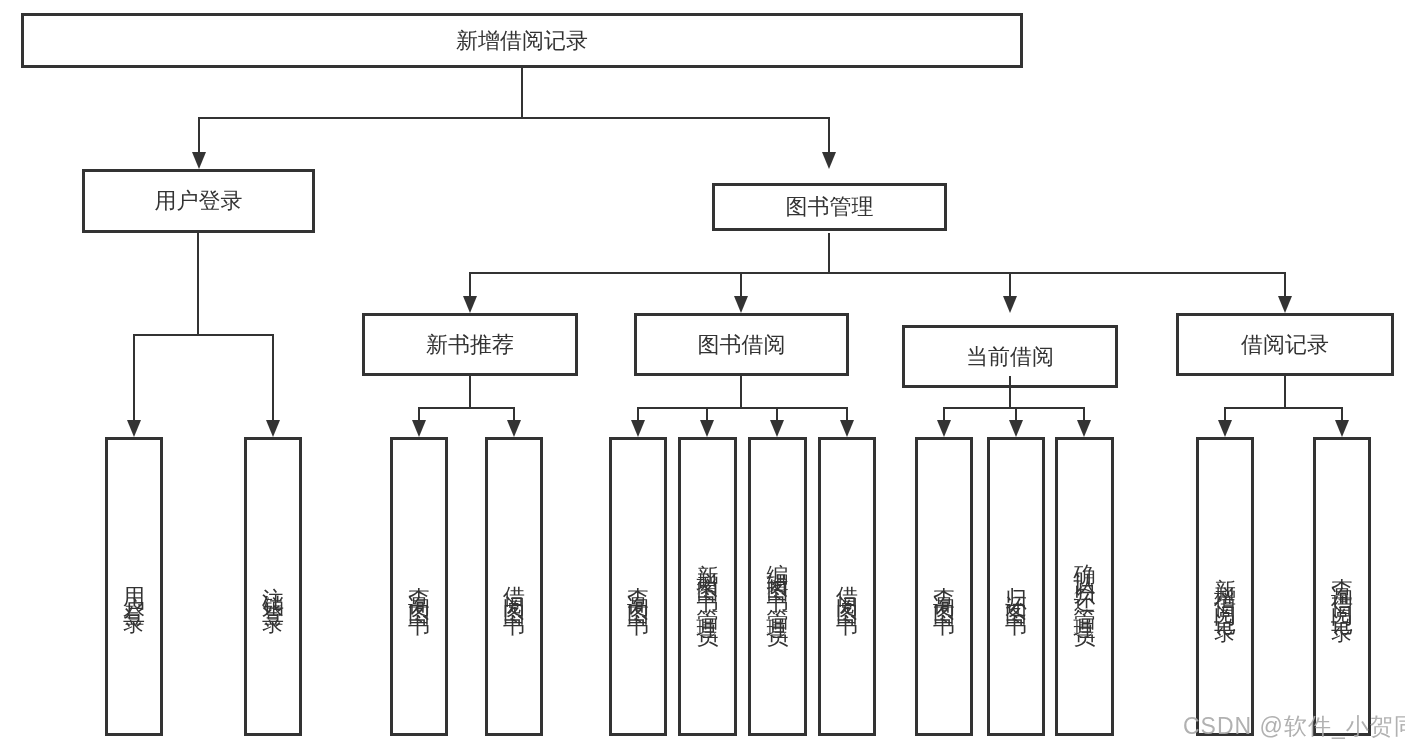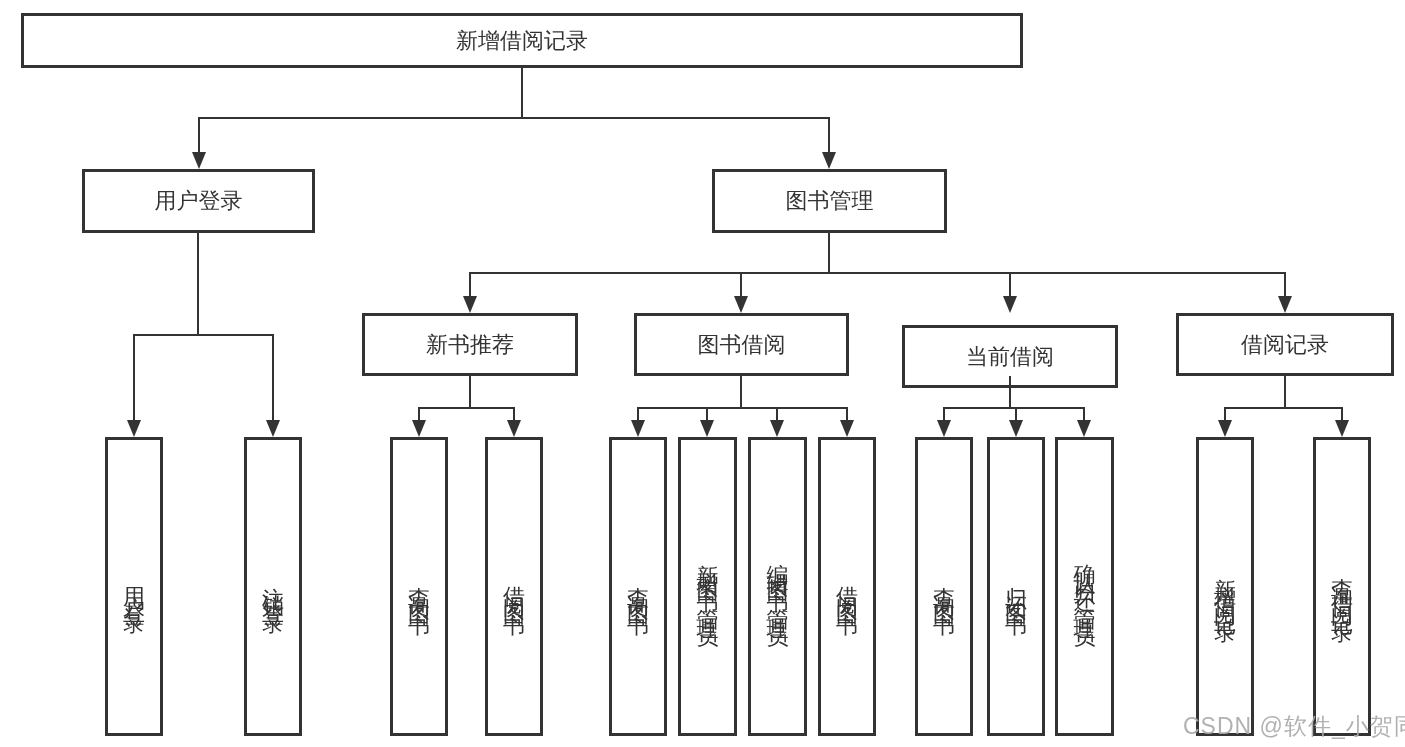--- a/index.html
+++ b/index.html
@@ -31,21 +31,21 @@
 <div id="canvas">
 
   <div class="node" style="left:21px;top:13px;width:1002px;height:55px">
     <span>新增借阅记录</span>
   </div>
 
   <div class="node" style="left:82px;top:169px;width:233px;height:64px">
     <span>用户登录</span>
   </div>
 
-  <div class="node" style="left:712px;top:169px;width:235px;height:64px">
+  <div class="node" style="left:712px;top:183px;width:235px;height:48px">
     <span>图书管理</span>
   </div>
 
   <div class="node" style="left:362px;top:313px;width:216px;height:63px">
     <span>新书推荐</span>
   </div>
 
   <div class="node" style="left:634px;top:313px;width:215px;height:63px">
     <span>图书借阅</span>
   </div>

